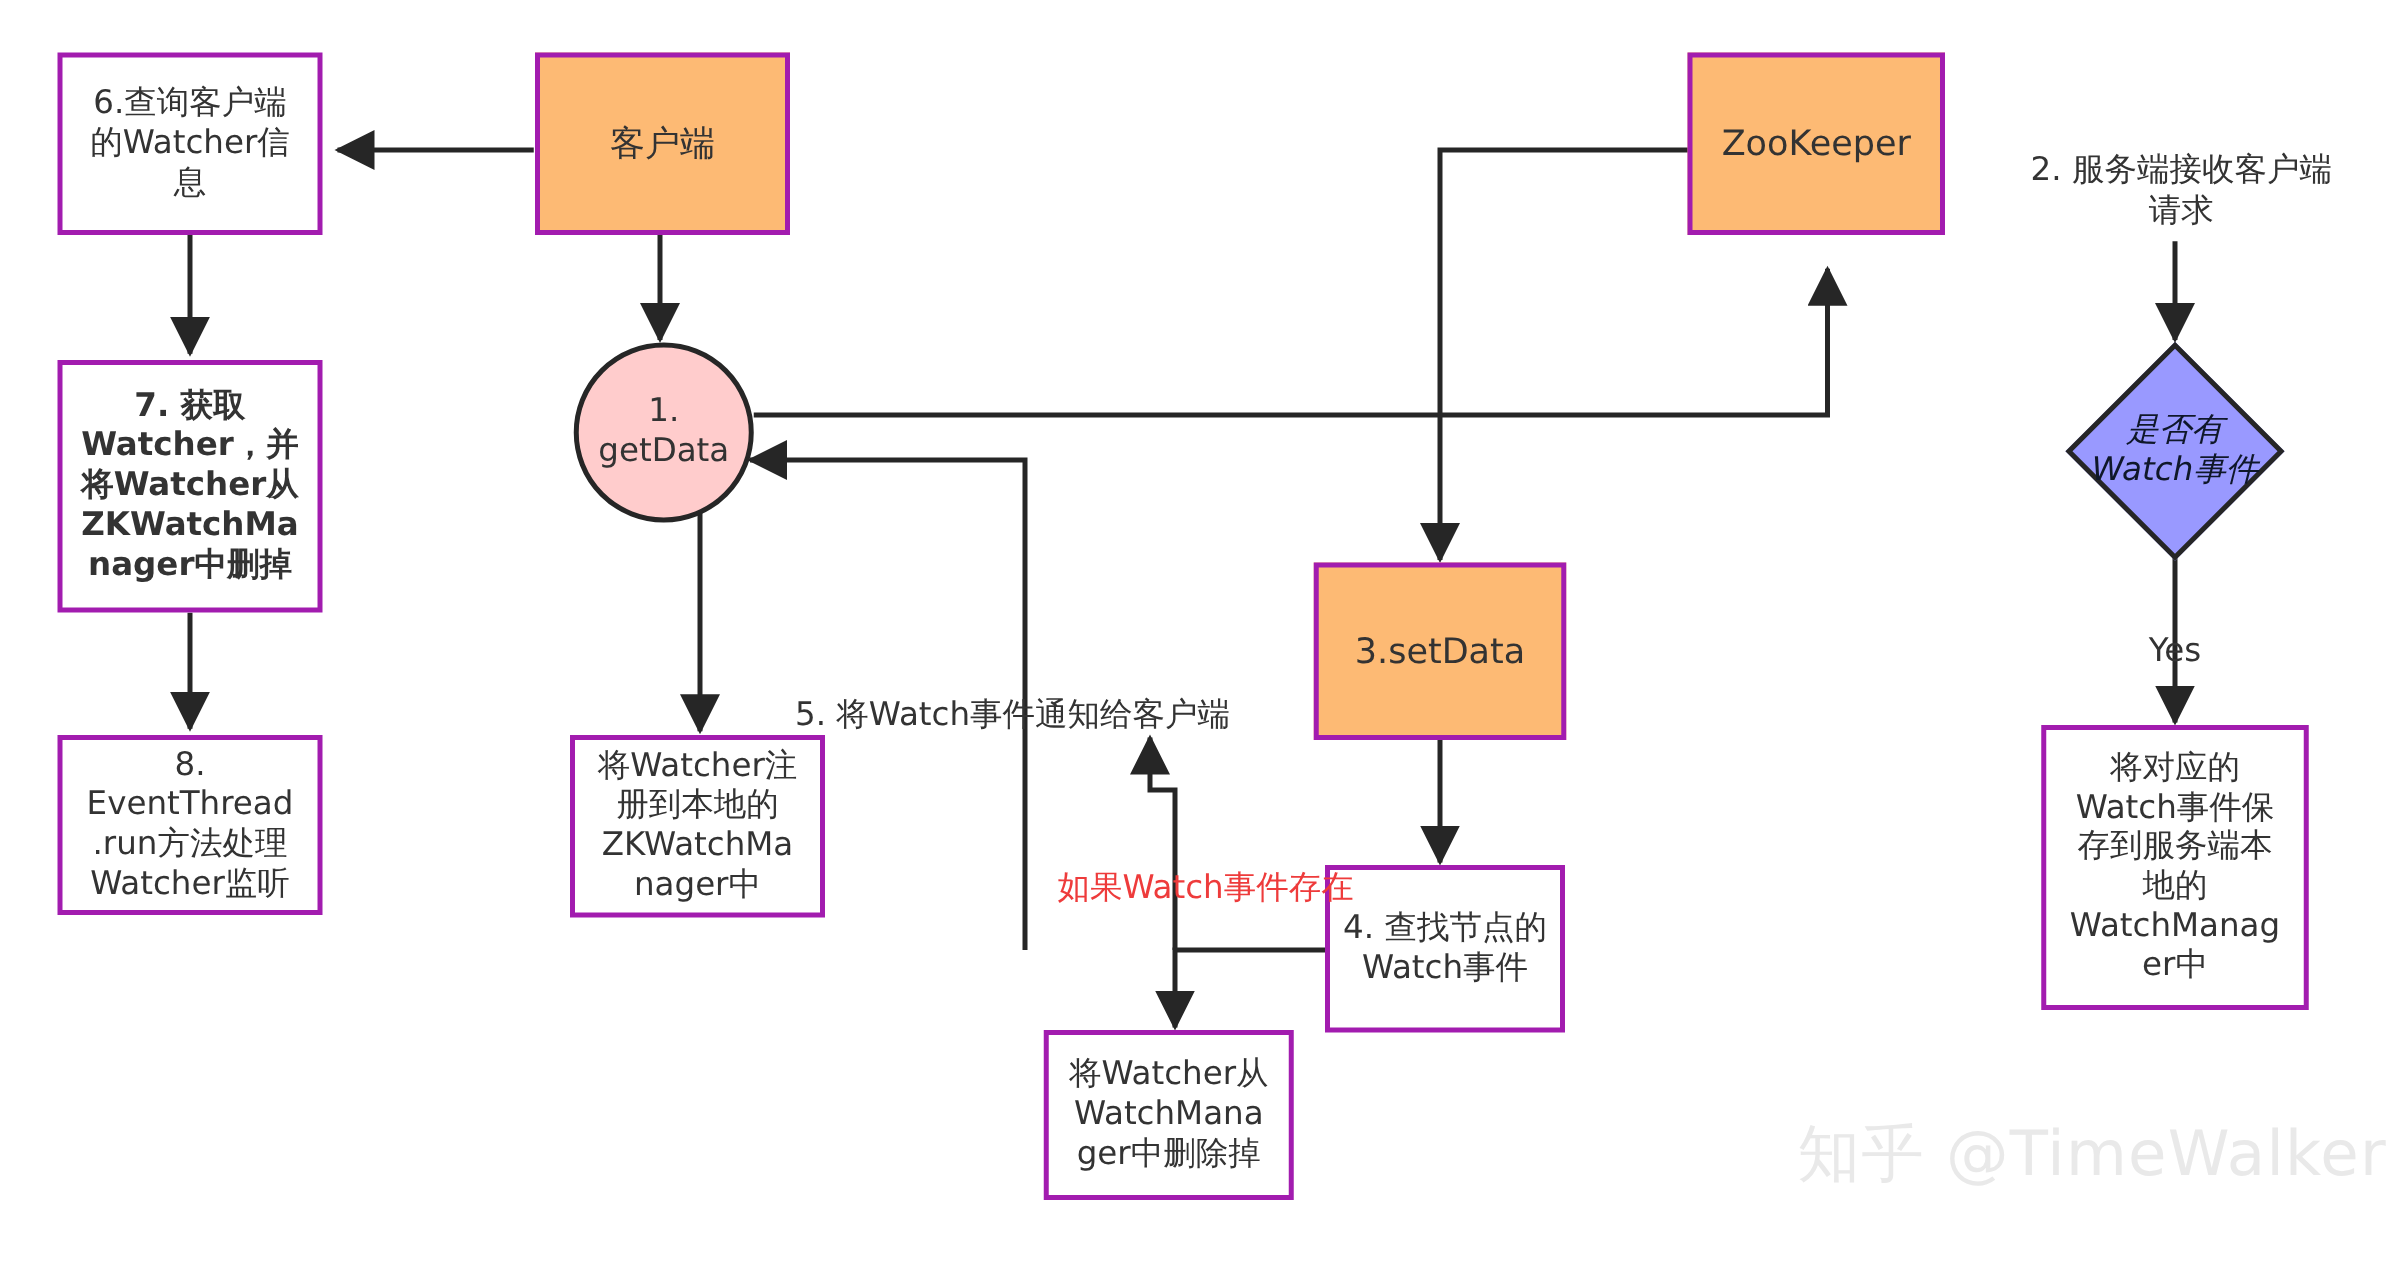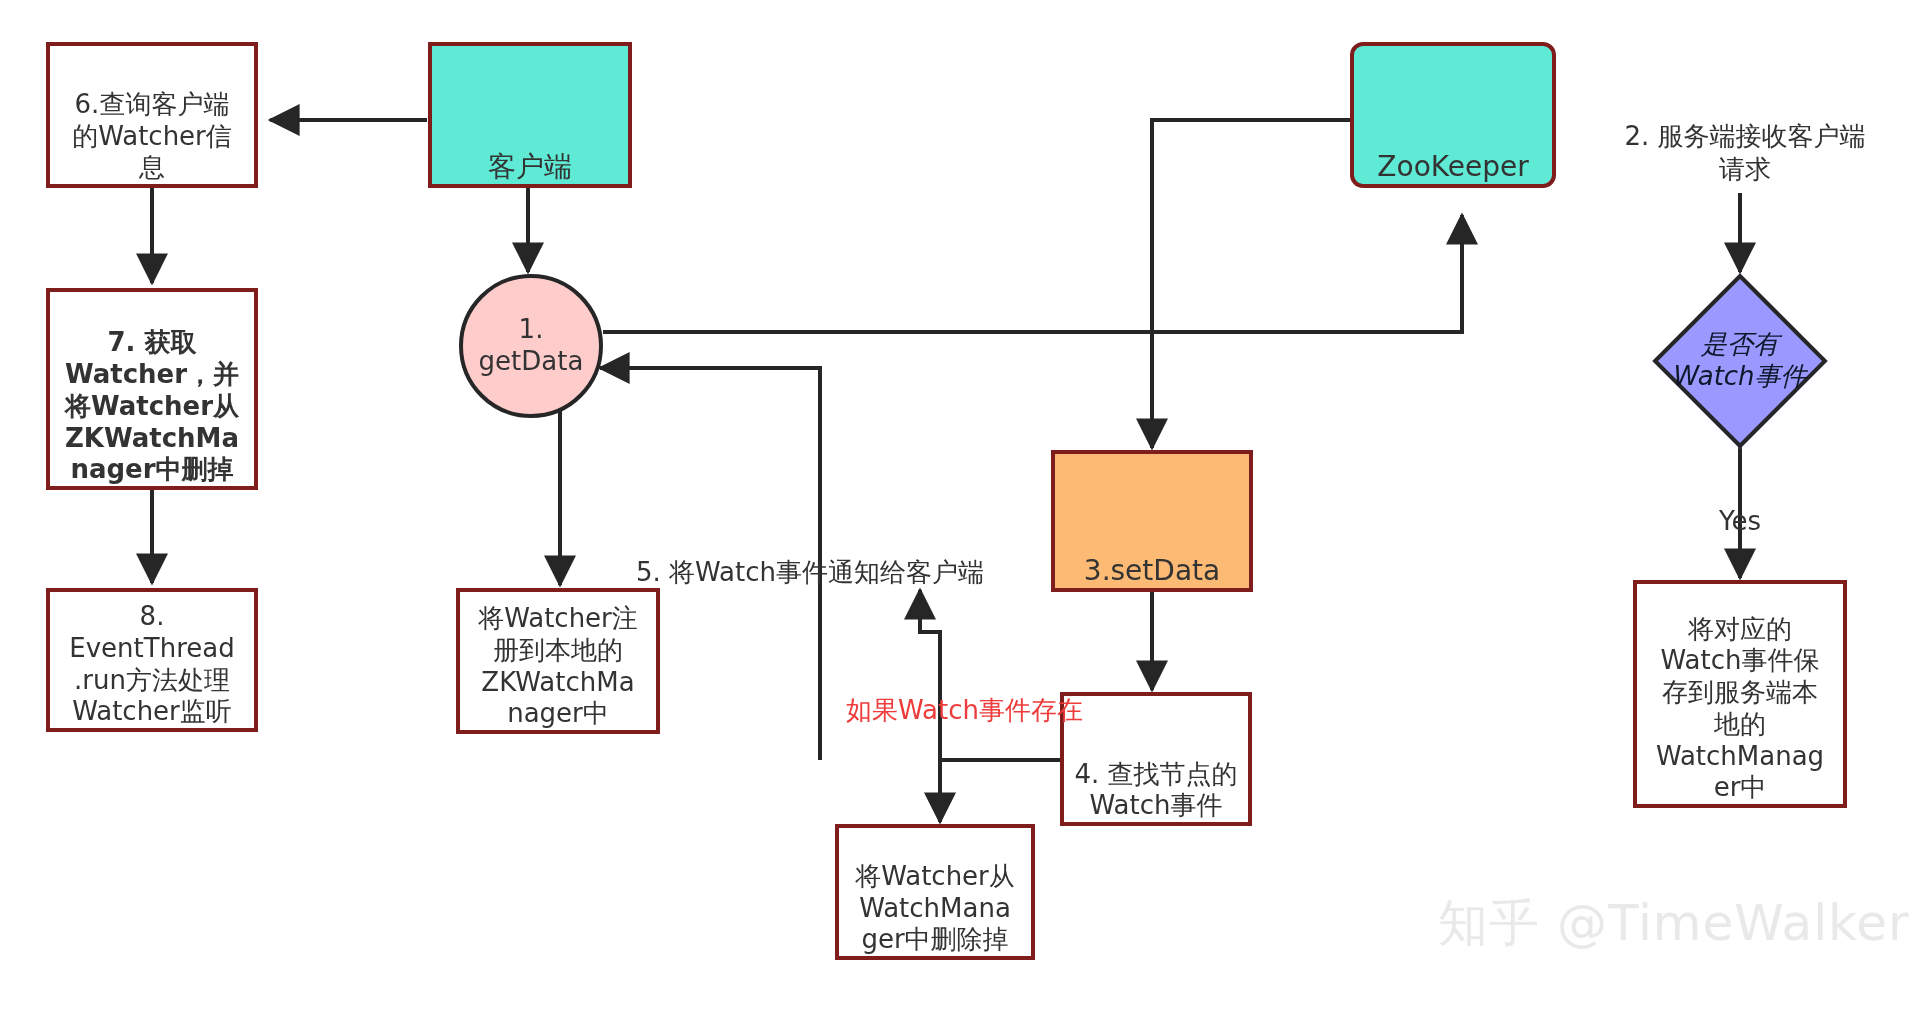--- a/index.html
+++ b/index.html
@@ -22,25 +22,24 @@
     box-sizing: border-box;
     display: flex;
     align-items: center;
     justify-content: center;
     text-align: center;
     color: #333333;
     line-height: 1.22;
     white-space: pre-line;
   }
   .rect {
-    border: 4px solid #7f1d1d;
+    border: 4px solid #a21caf;
     background: #ffffff;
-    align-items: flex-end;
-  }
-  .rect.yellow { background: #5eead4; }
+  }
+  .rect.yellow { background: #fdba74; }
   .rect.peach  { background: #fdba74; }
   .circle {
     border: 4px solid #262626;
     background: #ffcccc;
     border-radius: 50%;
   }
   .diamond-wrap {
     position: absolute;
     display: flex;
     align-items: center;
@@ -159,21 +158,21 @@
 getData</span>
   </div>
 
   <div class="node rect" style="left:456px; top:588px; width:204px; height:146px; font-size:26px;">
     <span>将Watcher注
 册到本地的
 ZKWatchMa
 nager中</span>
   </div>
 
-  <div class="node rect yellow" style="left:1350px; top:42px; width:206px; height:146px; font-size:28px;border-radius:13px;">
+  <div class="node rect yellow" style="left:1350px; top:42px; width:206px; height:146px; font-size:28px;">
     <span>ZooKeeper</span>
   </div>
 
   <div class="node rect peach" style="left:1051px; top:450px; width:202px; height:142px; font-size:28px;">
     <span>3.setData</span>
   </div>
 
   <div class="node rect" style="left:1060px; top:692px; width:192px; height:134px; font-size:26px;">
     <span>4. 查找节点的
 Watch事件</span>

